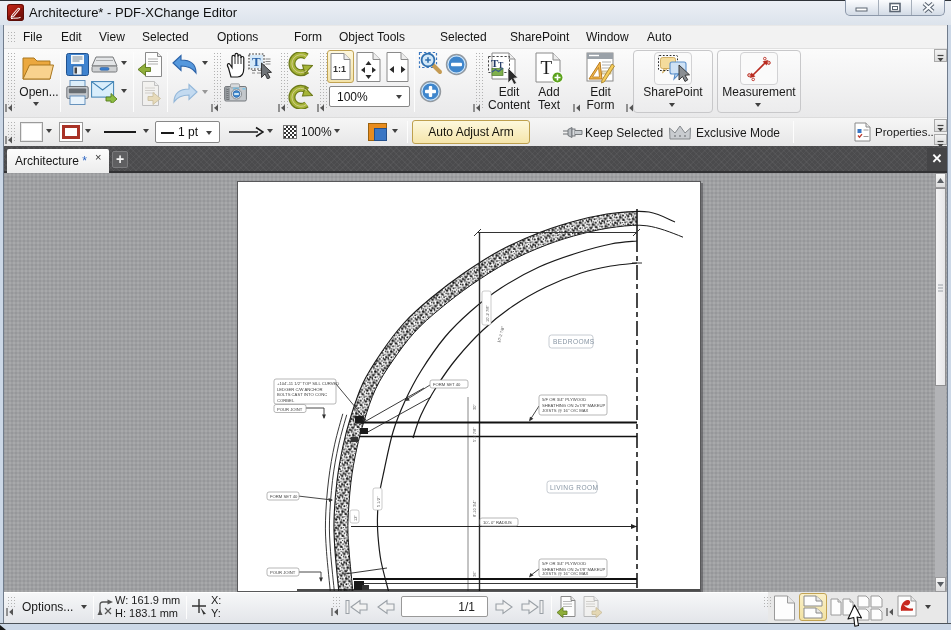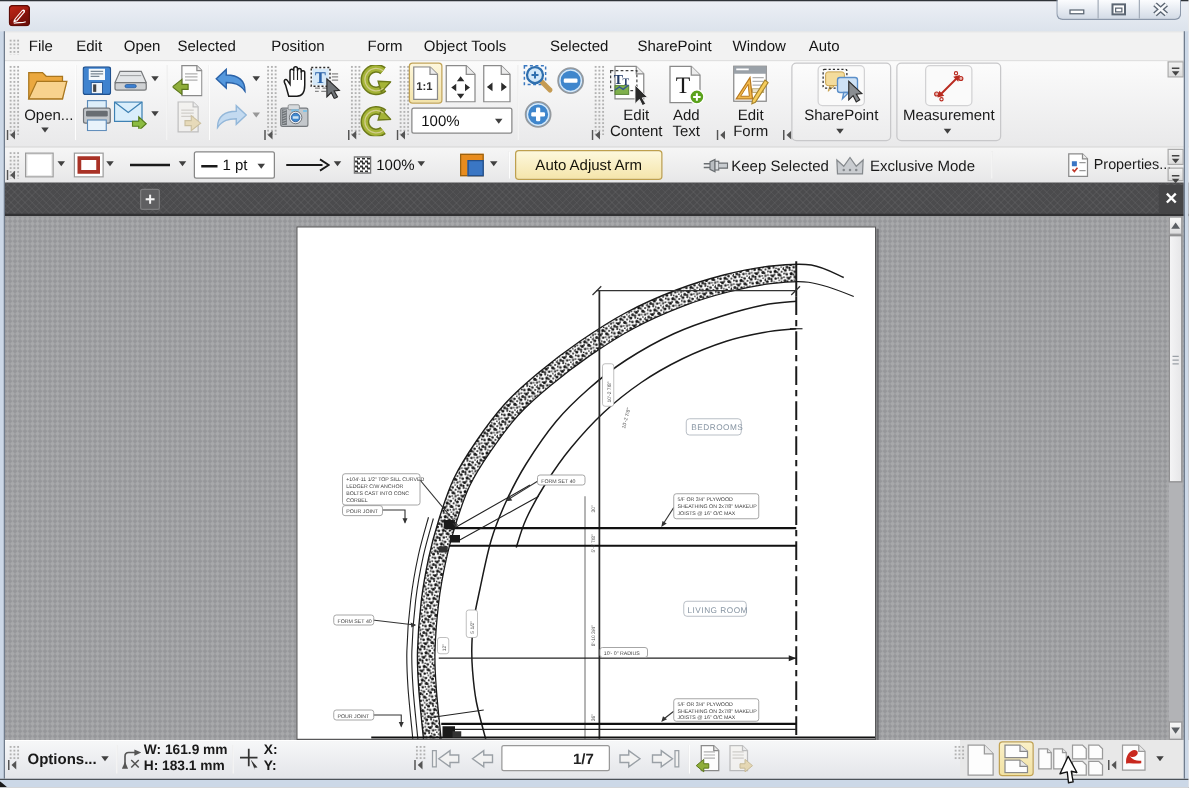--- a/index.html
+++ b/index.html
@@ -56,29 +56,30 @@
 #page{left:237px;top:8px;width:464px;height:411px;background:#fff;
   border:1px solid #58585a;box-shadow:2px 2px 0 rgba(70,70,72,.55);}
 
 #vscroll{left:935px;top:0;width:11px;height:419px;background:#b2b3b6;}
 .sbtn{position:absolute;left:0;width:11px;height:15px;display:flex;align-items:center;justify-content:center;
   background:linear-gradient(#f8f8f8,#dcdcdd);border:1px solid #9a9a9c;}
 #vthumb{position:absolute;left:0;top:15px;width:11px;height:198px;
   background:linear-gradient(90deg,#f4f4f5,#e6e6e8);border:1px solid #8f8f91;}
 
 #statusbar{left:0;top:592px;width:768px;height:31px;
-  background:linear-gradient(#f6f7f8,#e3e5e9);border-top:1px solid #fff;font-weight:bold;}
+  background:linear-gradient(#f6f7f8,#e3e5e9);border-top:1px solid #fff;}
 .sbtxt{position:absolute;font-size:11px;color:#1a1a1a;}
 
 #bleft{left:0;top:25px;width:4px;height:598px;background:#ccd8e7;border-right:1px solid #707c8c;}
 #bright{left:947px;top:25px;width:4px;height:598px;background:#ccd8e7;border-left:1px solid #707c8c;}
 #bbottom{left:0;top:623px;width:951px;height:7px;background:#ccd8e7;border-top:1px solid #4c5258;}
 </style></head><body>
 <div id="win">
   <div class="abs" id="titlebar"></div>
+  <div class="abs" id="title-txt">Architecture* - PDF-XChange Editor</div>
   <svg class="abs" id="title-ico" viewBox="0 0 17 17">
     <defs>
         <linearGradient id="redg" x1="0" y1="0" x2="0.6" y2="1">
       <stop offset="0" stop-color="#c32719"></stop>
           <stop offset="0.55" stop-color="#a01b10"></stop>
           <stop offset="0.56" stop-color="#8a130b"></stop>
           <stop offset="1" stop-color="#6e0f09"></stop>
     </linearGradient>
       </defs>
     <rect x="0" y="0" width="17" height="17" rx="3.2" fill="url(#redg)"></rect>
@@ -97,23 +98,23 @@
           <rect x="13.5" y="6.5" width="5" height="3" fill="none" stroke="#5c6673" stroke-width="1"></rect>
         </svg></div>
     <div class="wb"><svg width="33" height="15" viewBox="0 0 33 15">
           <path d="M12 3.5 L21 11.5 M21 3.5 L12 11.5" stroke="#5c6673" stroke-width="4.2"></path>
           <path d="M12 3.5 L21 11.5 M21 3.5 L12 11.5" stroke="#f8fafc" stroke-width="2"></path>
         </svg></div>
   </div>
   <div class="abs" id="menubar">
     <span style="left:23px">File</span>
       <span style="left:61px">Edit</span>
-    <span style="left:99px">Open</span>
+    <span style="left:99px">View</span>
       <span style="left:142px">Selected</span>
-    <span style="left:217px">Position</span>
+    <span style="left:217px">Options</span>
       <span style="left:294px">Form</span>
     <span style="left:339px">Object</span>
       <span style="left:377px">Tools</span>
     <span style="left:440px">Selected</span>
       <span style="left:510px">SharePoint</span>
     <span style="left:586px">Window</span>
       <span style="left:647px">Auto</span>
     <div class="grip" style="left:7px;top:5px;height:13px"></div>
   </div>
   <div class="abs" id="tb1">
@@ -400,20 +401,24 @@
         </svg>
     </div>
     <div class="abs" style="left:934px;top:16px;width:13px;height:11px;background:linear-gradient(#f2f2f2,#dcdcdc);border:1px solid #aaa">
       <svg width="11" height="9">
           <path d="M2.5 1.5 h6" stroke="#444" stroke-width="1.2"></path>
           <path d="M2.5 4 L8.5 4 L5.5 7.5 Z" fill="#444"></path>
         </svg>
     </div>
   </div>
   <div class="abs" id="tabbar">
+    <div id="tab1">
+        <span style="position:absolute;left:8px;top:5px">Architecture <span style="color:#2d66c3">*</span></span>
+      <span style="position:absolute;left:88px;top:2px;font-size:11px;color:#333">×</span>
+      </div>
     <div id="tabplus">+</div>
     <div id="tabclose">✕</div>
   </div>
   <div class="abs" id="docarea">
     <svg class="abs" id="doctex" width="951" height="419">
       <defs>
         <pattern id="dia" width="4" height="4" patternUnits="userSpaceOnUse">
           <rect width="4" height="4" fill="#96979a"></rect>
           <path d="M2 0 L4 2 L2 4 L0 2 Z" fill="#a8a9ab"></path>
         </pattern>
@@ -598,21 +603,21 @@
         <path d="M7 0.5 L3.2 4 L7 7.5 Z" fill="#555"></path>
       </svg>
     <svg class="abs" style="left:343px;top:4px" width="28" height="20" viewBox="0 0 28 20">
       <rect x="3" y="3.5" width="3" height="13" fill="#f2f2f2" stroke="#9aa0a6"></rect>
       <path d="M17 3.5 L8 10 L17 16.5 V13 H24 V7 H17 Z" fill="#f2f2f2" stroke="#9aa0a6" stroke-width="1.1"></path>
     </svg>
     <svg class="abs" style="left:373px;top:4px" width="26" height="20" viewBox="0 0 26 20">
       <path d="M14 3.5 L5 10 L14 16.5 V13 H21 V7 H14 Z" fill="#f2f2f2" stroke="#9aa0a6" stroke-width="1.1"></path>
     </svg>
     <div class="abs" style="left:401px;top:3px;width:87px;height:21px;background:#fff;border:1px solid #999;border-radius:2px">
-      <span style="position:absolute;right:12px;top:3px;font-size:12px;color:#222">1/7</span>
+      <span style="position:absolute;right:12px;top:3px;font-size:12px;color:#222">1/1</span>
     </div>
     <svg class="abs" style="left:491px;top:4px" width="26" height="20" viewBox="0 0 26 20">
       <path d="M12 3.5 L21 10 L12 16.5 V13 H5 V7 H12 Z" fill="#f2f2f2" stroke="#9aa0a6" stroke-width="1.1"></path>
     </svg>
     <svg class="abs" style="left:518px;top:4px" width="28" height="20" viewBox="0 0 28 20">
       <path d="M11 3.5 L20 10 L11 16.5 V13 H4 V7 H11 Z" fill="#f2f2f2" stroke="#9aa0a6" stroke-width="1.1"></path>
       <rect x="22" y="3.5" width="3" height="13" fill="#f2f2f2" stroke="#9aa0a6"></rect>
     </svg>
     <div class="vsep" style="left:551px;top:3px;height:23px"></div>
     <svg class="abs" style="left:556px;top:3px" width="21" height="22" viewBox="0 0 21 22">

